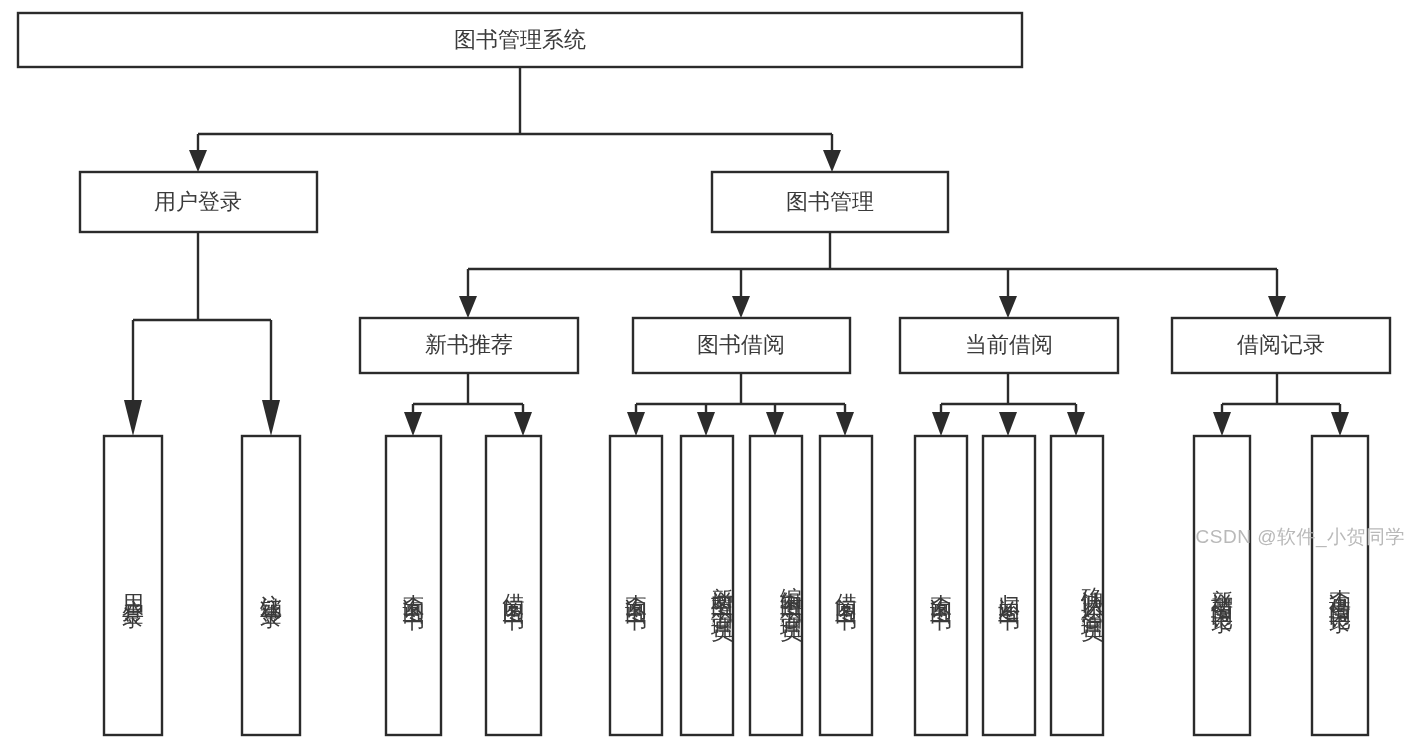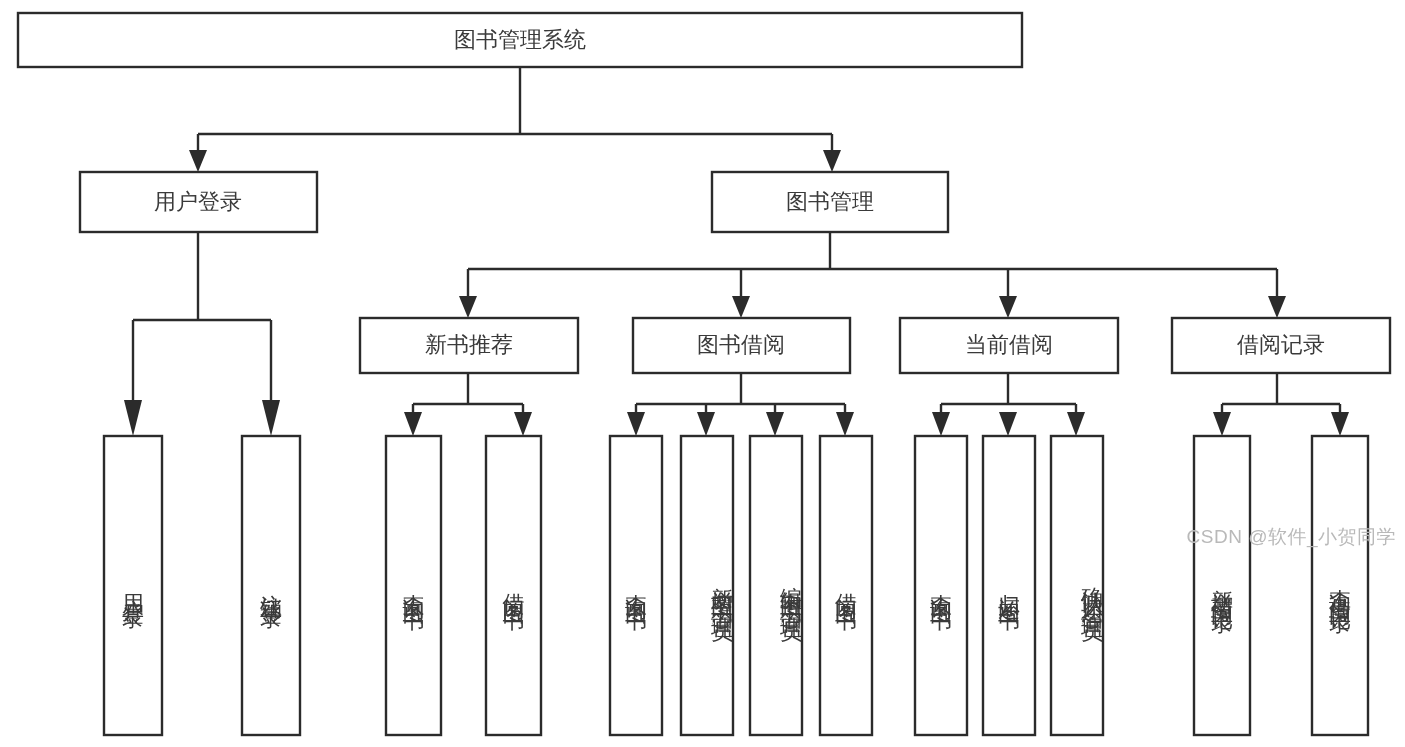--- a/index.html
+++ b/index.html
@@ -61,21 +61,21 @@
     letter-spacing: 5px;
     display: flex;
     align-items: center;
     justify-content: center;
     text-align: center;
     white-space: nowrap;
     pointer-events: none;
   }
   #watermark {
     position: absolute;
-    right: 9px;
+    right: 0;
     bottom: 4px;
     font-family: "Liberation Sans", "DejaVu Sans", sans-serif;
     font-size: 19px;
     color: #b9b9b9;
     letter-spacing: 0.5px;
     white-space: nowrap;
   }
 </style>
 </head>
 <body>

